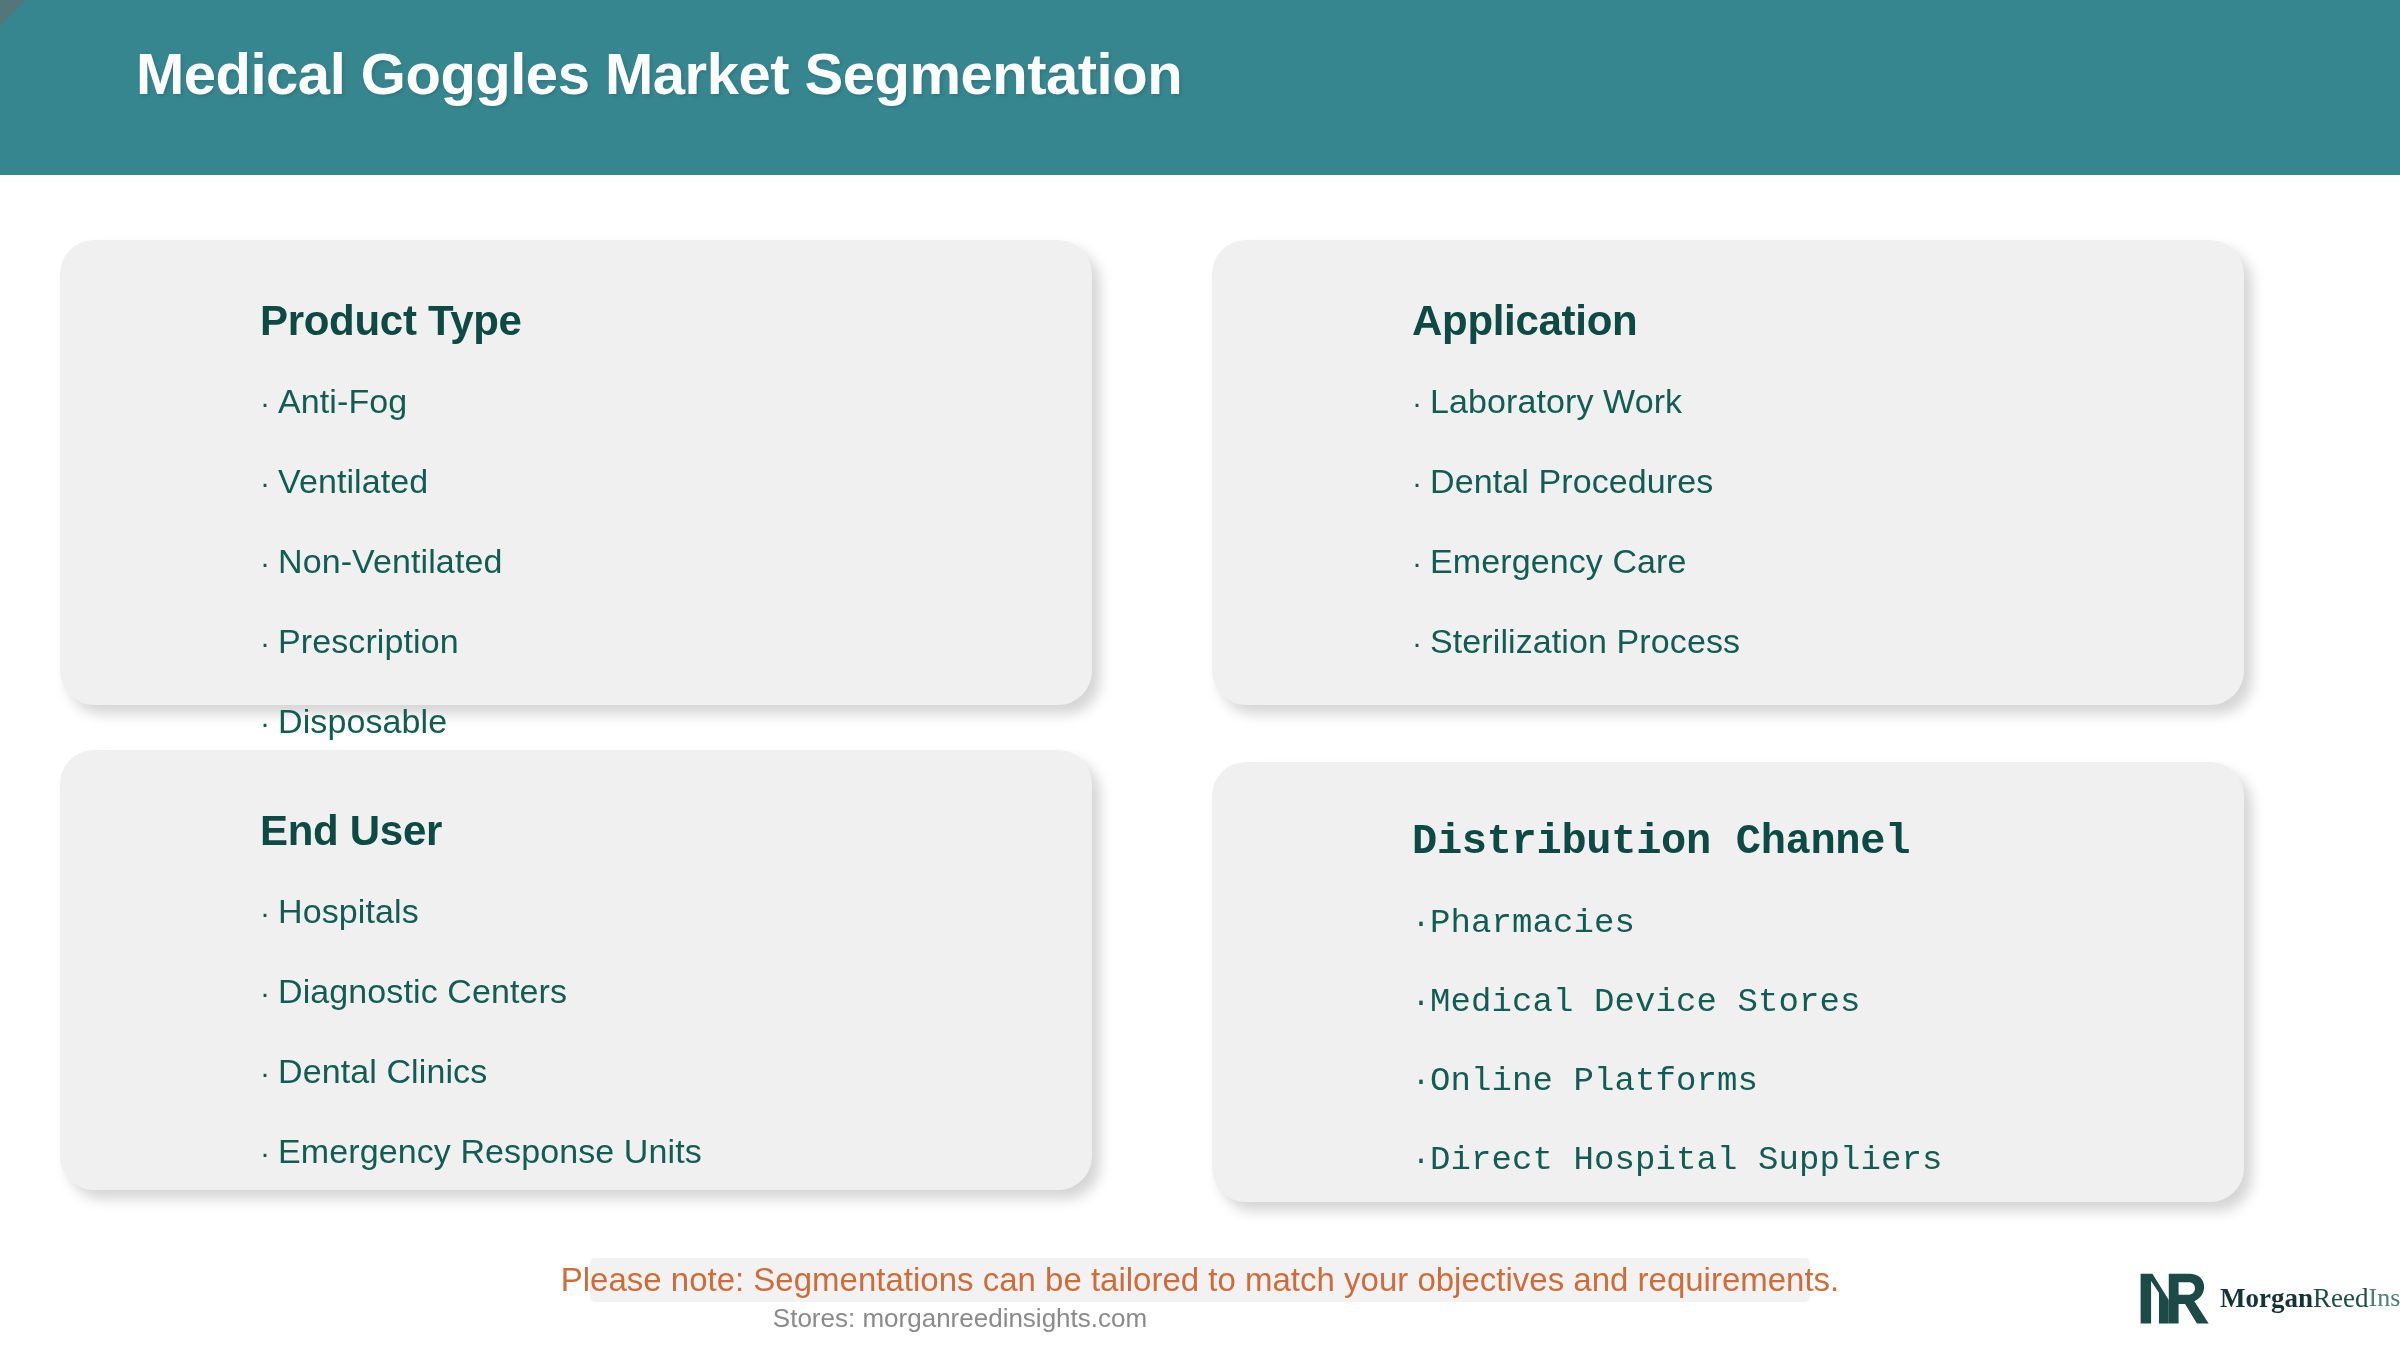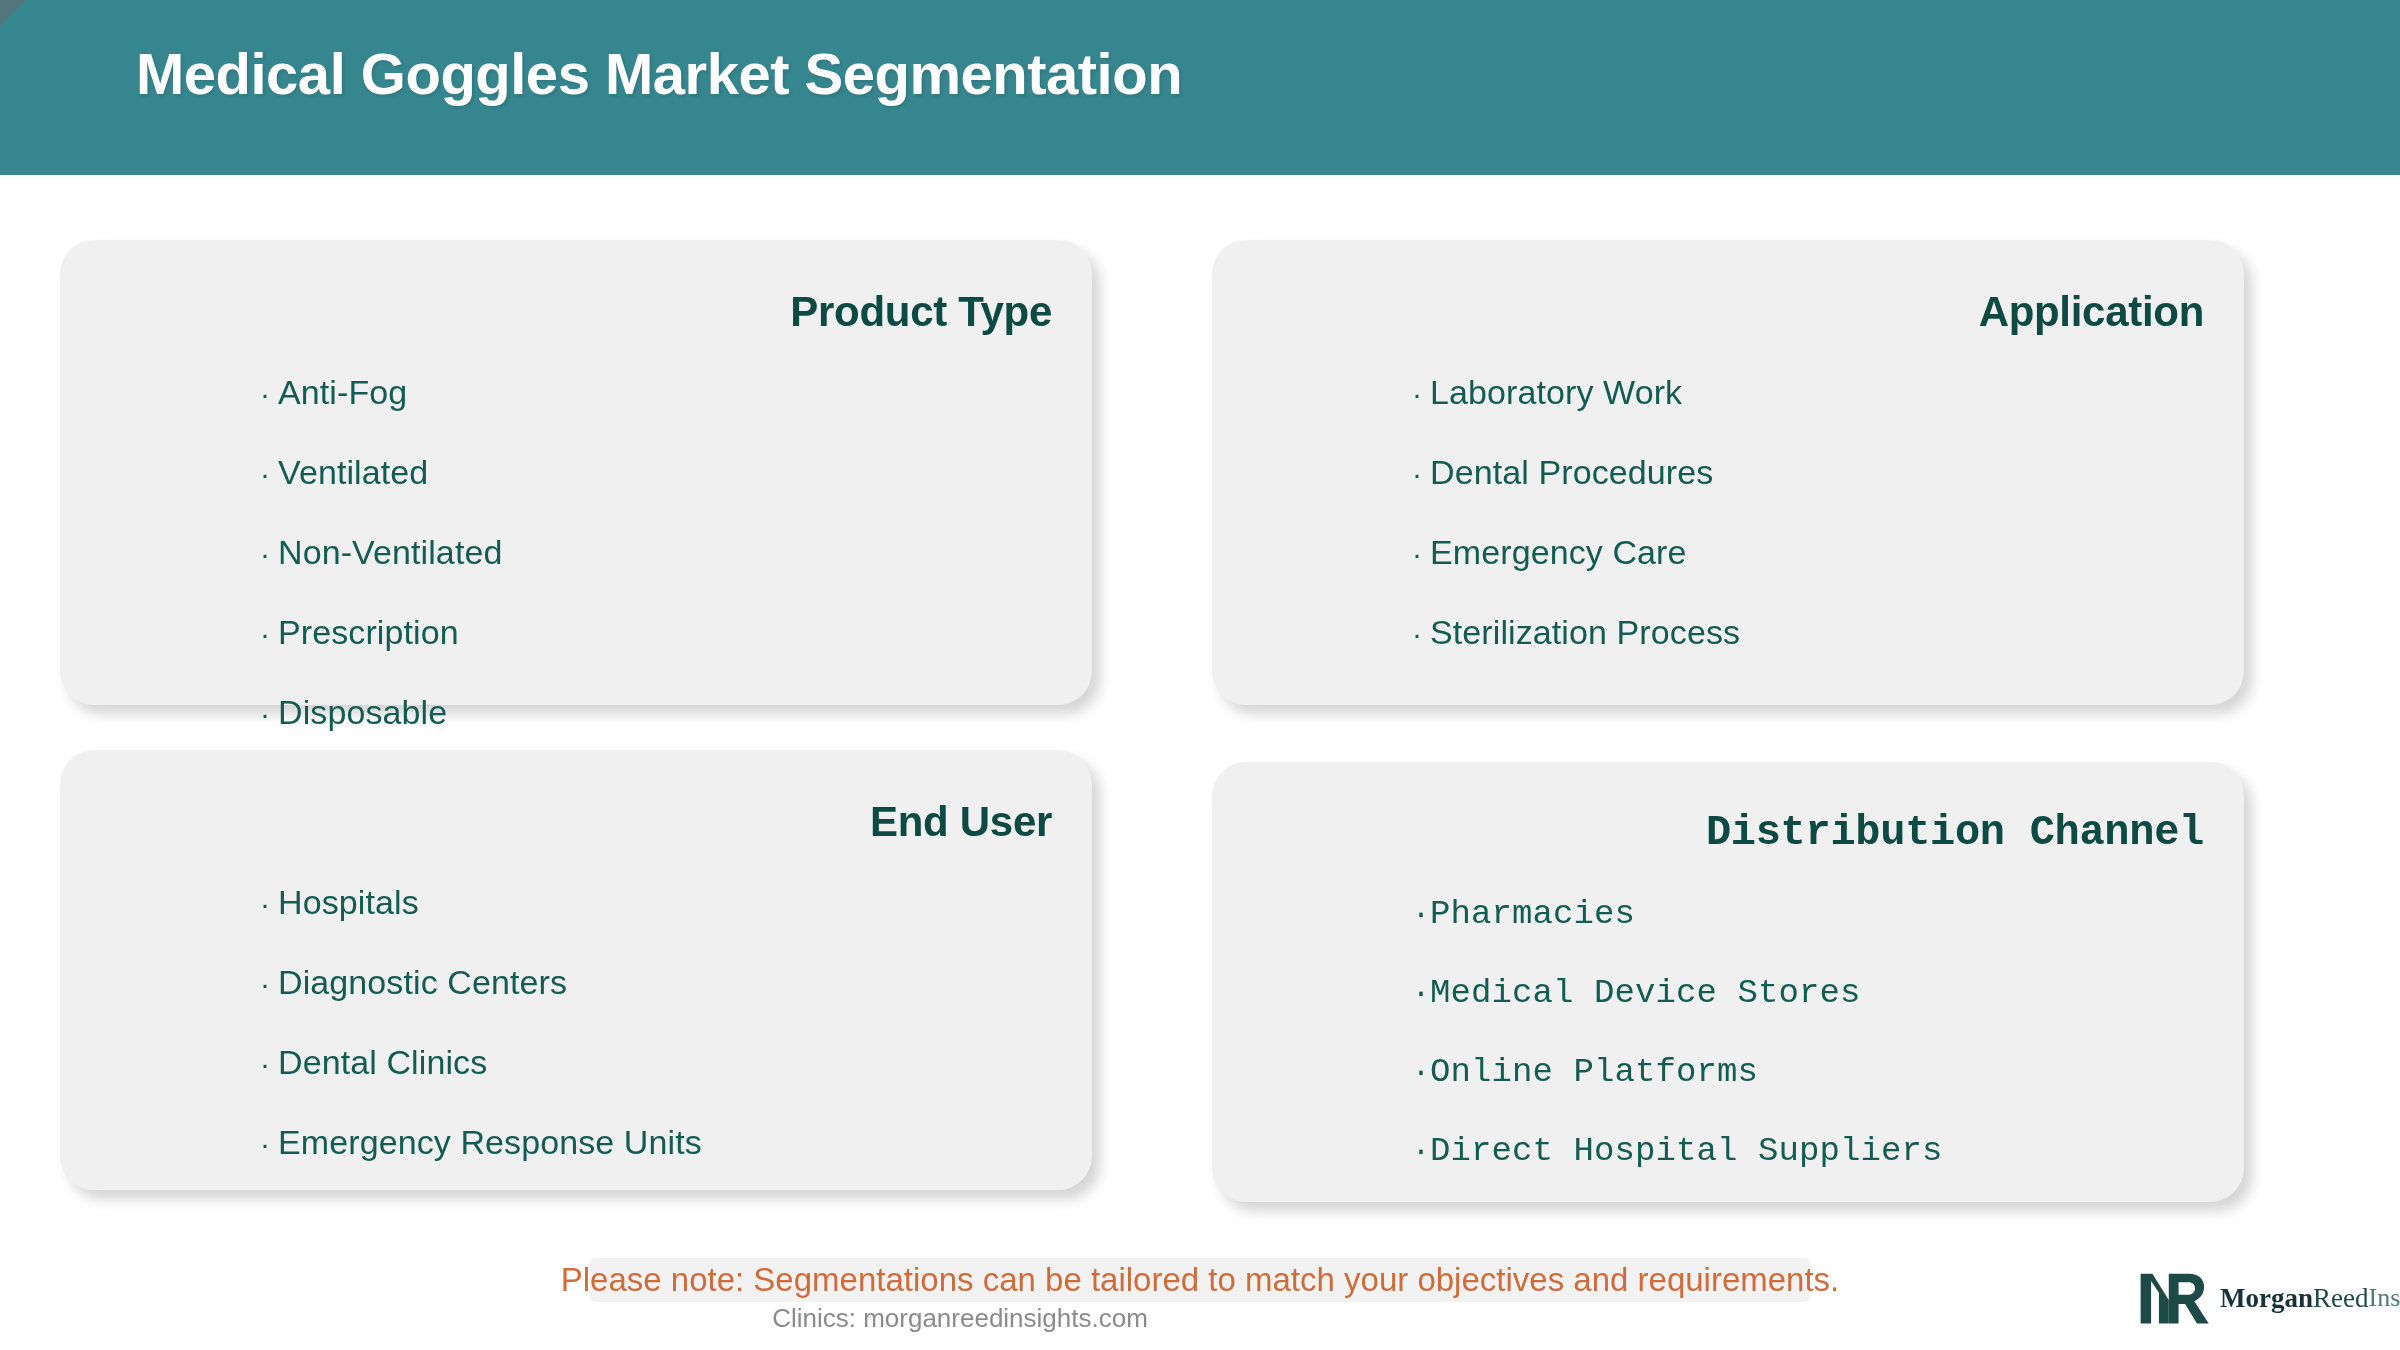--- a/index.html
+++ b/index.html
@@ -71,24 +71,23 @@
     position: absolute;
     left: 200px;
     top: 44px;
     right: 40px;
   }
   .card-title {
     font-size: 42px;
     font-weight: bold;
     color: #0e4a44;
     letter-spacing: -0.3px;
-    margin: 3px 0 4px 0;
+    margin: 12px 0 4px 0;
     line-height: 1.18;
     white-space: nowrap;
-    text-align: right;
   }
   .card-list {
     list-style: none;
     margin: 0;
     padding: 0;
   }
   .card-list li {
     font-size: 34px;
     color: #125c52;
     line-height: 46px;
@@ -226,21 +225,21 @@
     </div>
   </div>
 
 </div>
 
 <div class="note-pill">
   <span class="note-text">Please note: Segmentations can be tailored to match your objectives and requirements.</span>
 </div>
 
 <div class="source-text">
-  <span class="source-text-inner">Clinics: morganreedinsights.com</span>
+  <span class="source-text-inner">Stores: morganreedinsights.com</span>
 </div>
 
 <div class="logo">
   <svg class="logo-mark" viewBox="0 0 110 82">
     <path d="M4 80 L4 4 L22 4 L47 44 L47 80 L32 80 L32 33 L20 15 L20 80 Z" fill="#1d4a46"></path>
     <path d="M47 4 L47 80 L62 80 L62 50 L72 50 L90 80 L108 80 L86 46 C96 42 101 33 101 24 C101 12 92 4 78 4 Z M62 17 L76 17 C83 17 87 20 87 26 C87 32 83 36 76 36 L62 36 Z" fill="#1d4a46"></path>
   </svg>
   <div class="logo-words">
     <div class="logo-line1">
       <span class="logo-morgan">Morgan</span><span class="logo-reed">Reed</span>

